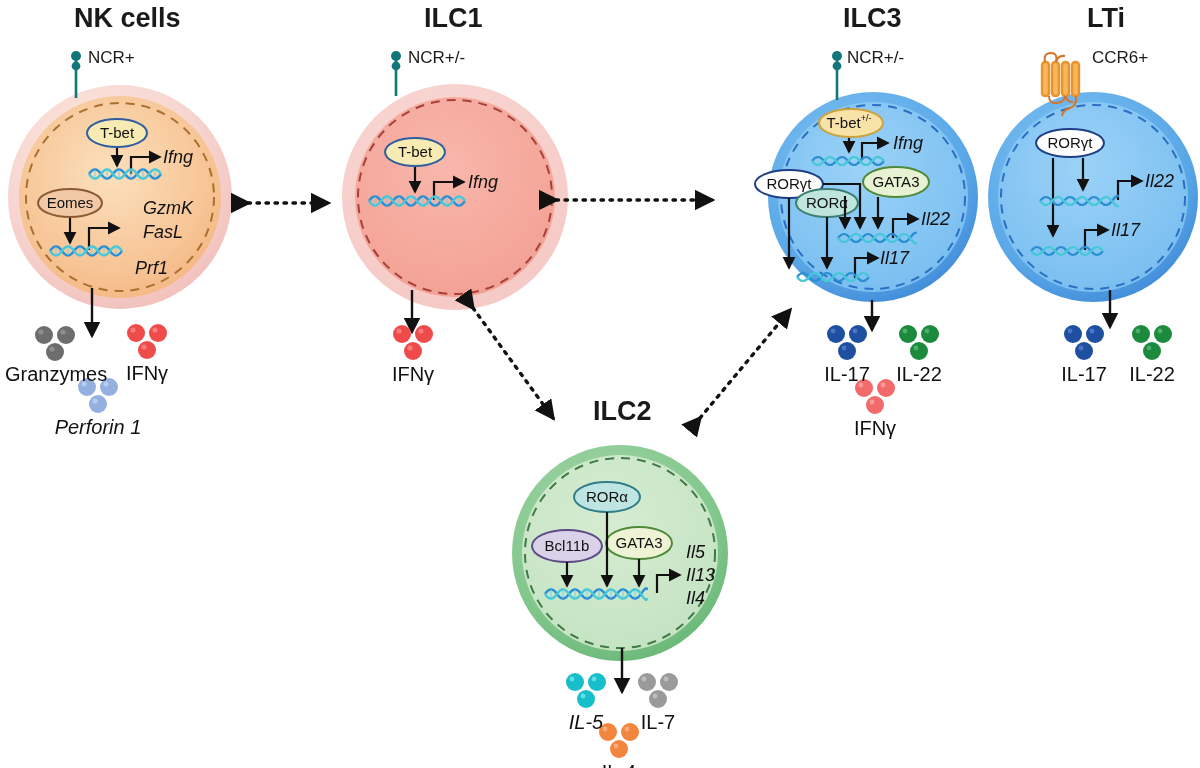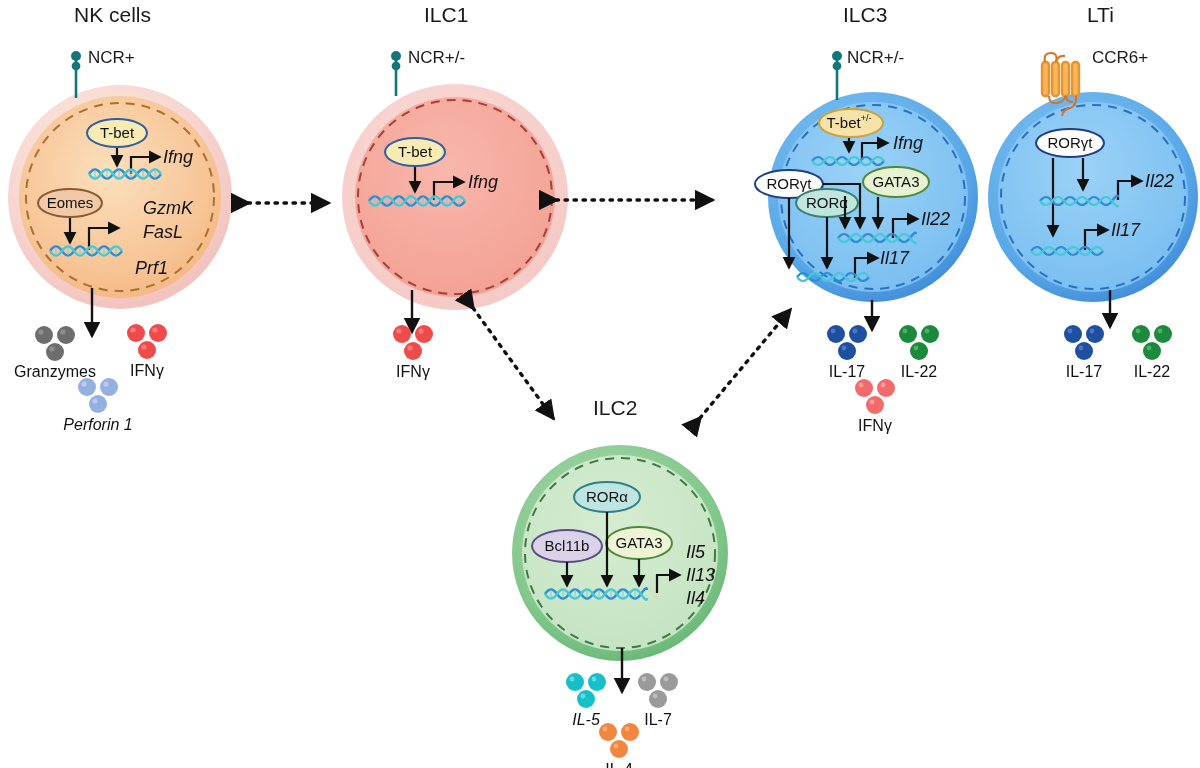--- a/index.html
+++ b/index.html
@@ -11,41 +11,42 @@
   #stage {
     position: relative;
     width: 1200px;
     height: 768px;
     background: #ffffff;
     overflow: hidden;
   }
   #svgroot { position:absolute; left:0; top:0; width:1200px; height:768px; }
   .celltitle {
     position: absolute;
-    font-size: 21px;
+    font-size: 27px;
     color: #1a1a1a;
     white-space: nowrap;
     font-family: "Liberation Sans", sans-serif;
+    font-weight: bold;
   }
   .recep-label {
     position: absolute;
     font-size: 17px;
     color: #1a1a1a;
     white-space: nowrap;
   }
   .gene {
     position: absolute;
     font-style: italic;
     font-size: 18px;
     color: #111;
     white-space: nowrap;
   }
   .cytokine-label {
     position: absolute;
-    font-size: 16px;
+    font-size: 20px;
     color: #111;
     white-space: nowrap;
     text-align: center;
   }
   .tf-text {
     font-size: 15px;
     fill: #111;
     font-family: "Liberation Sans", sans-serif;
     text-anchor: middle;
     dominant-baseline: middle;

